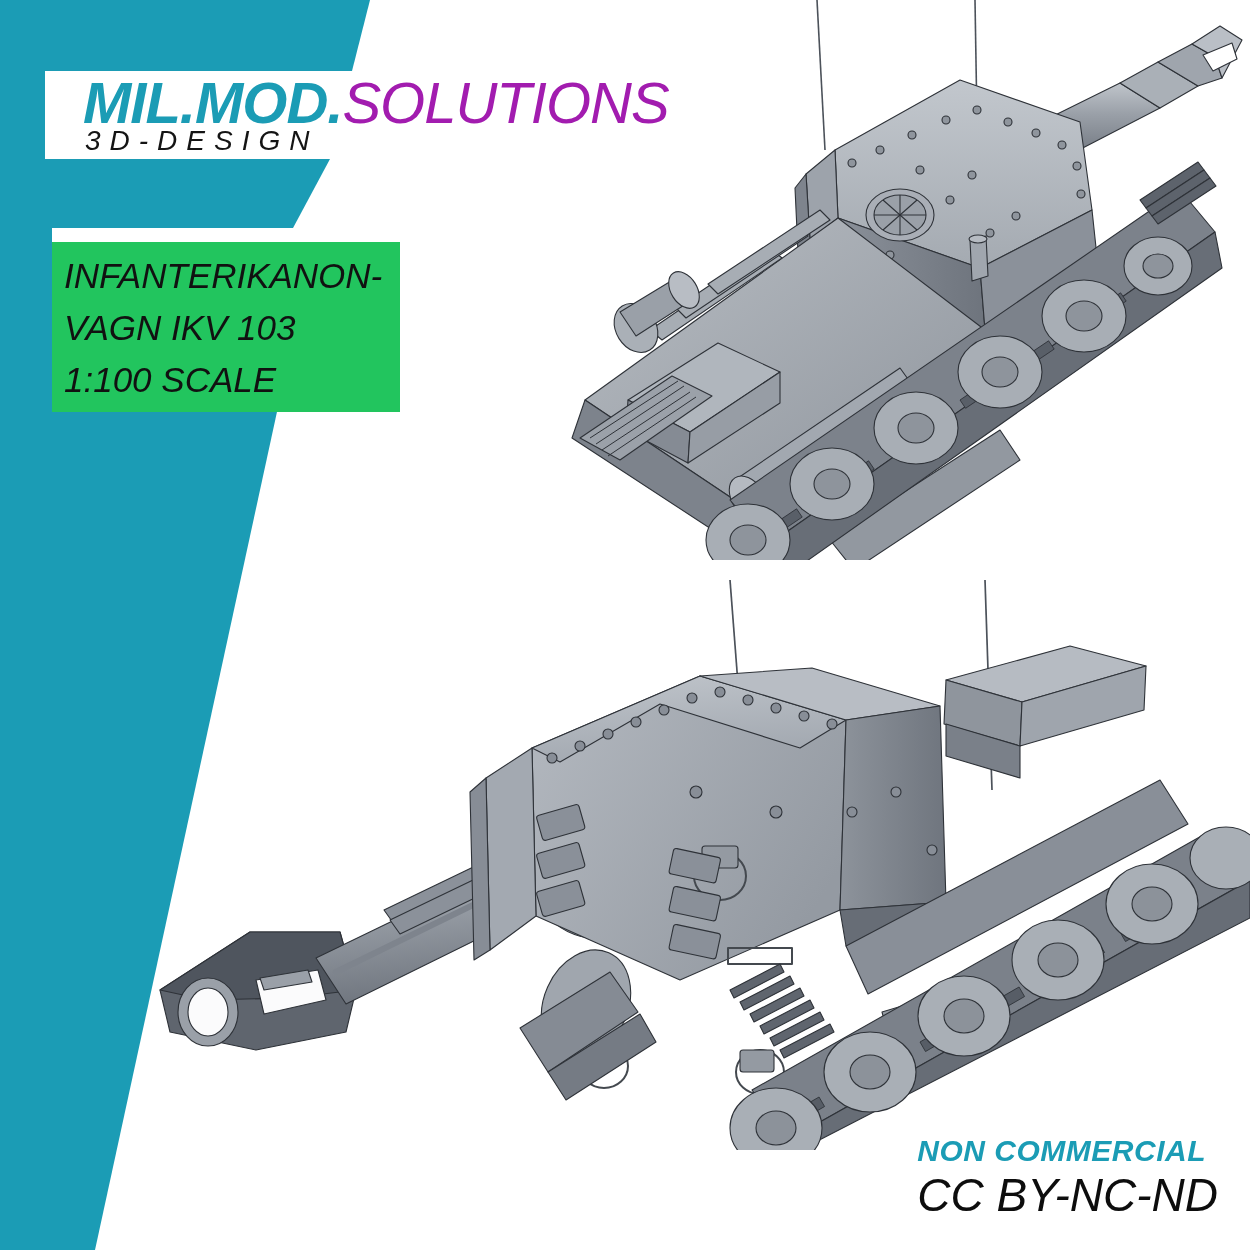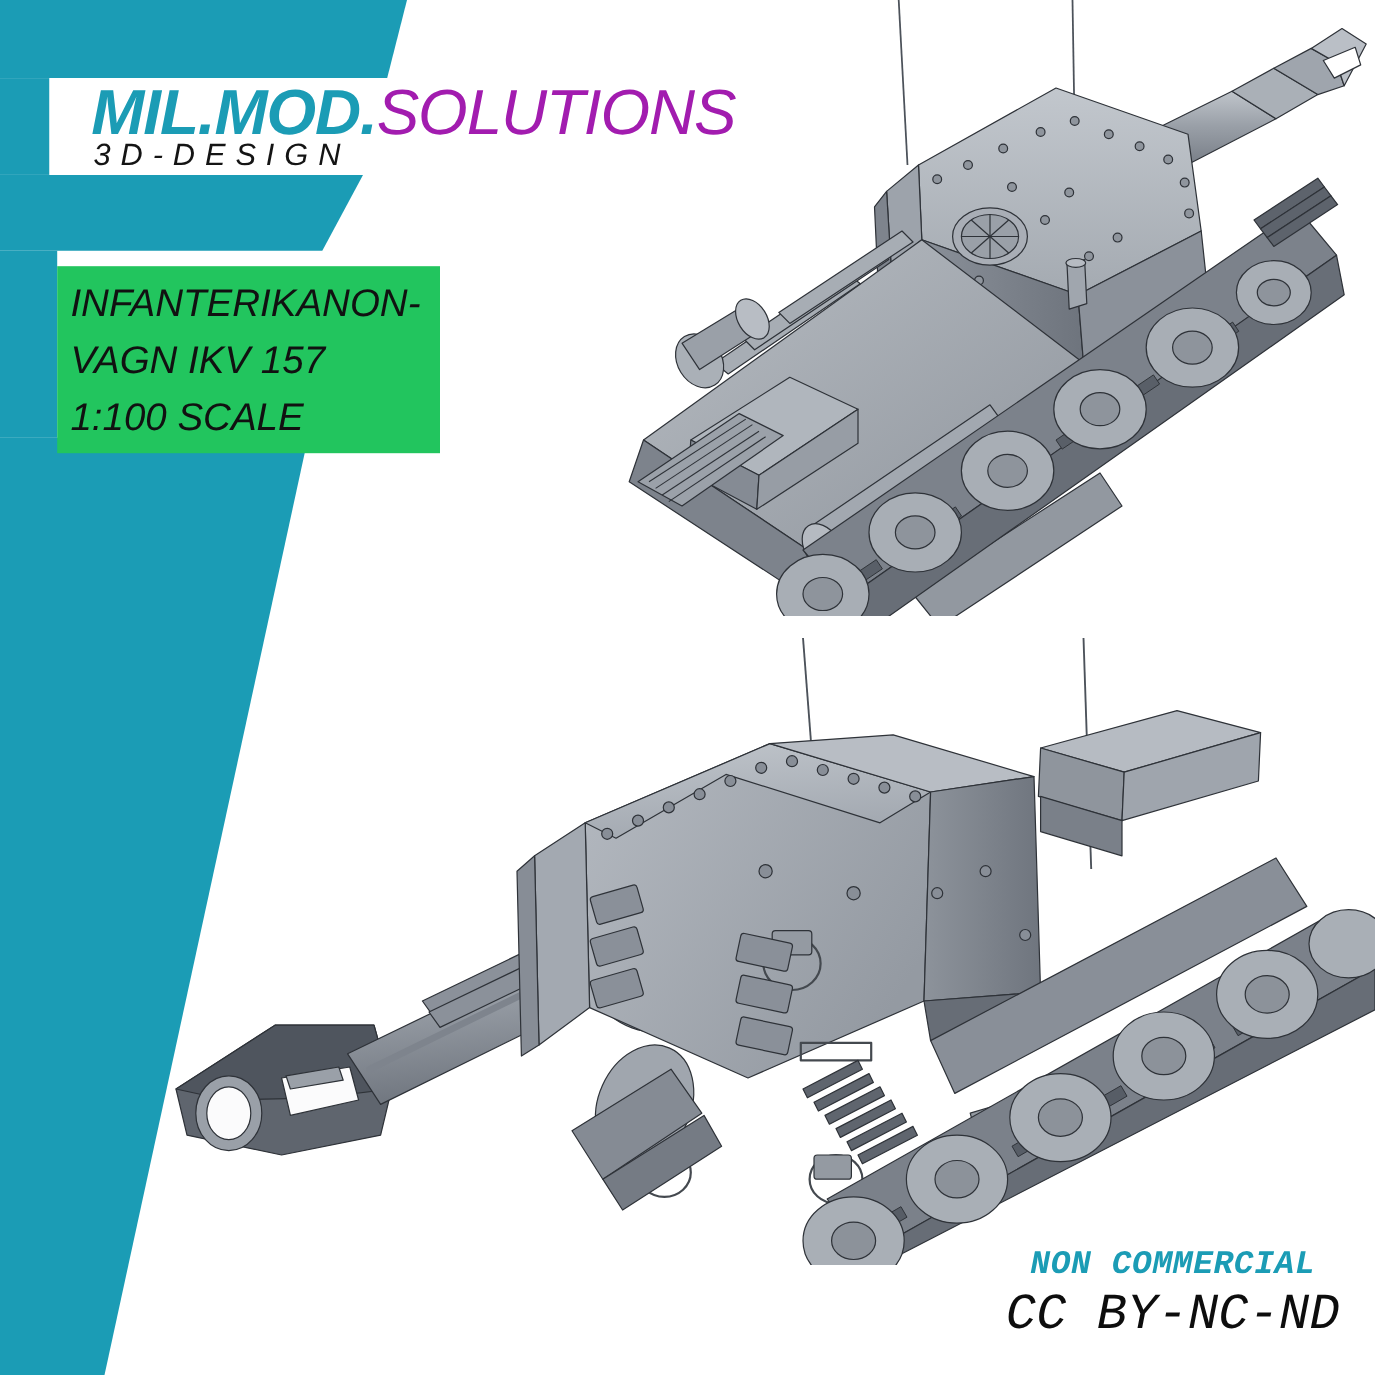--- a/index.html
+++ b/index.html
@@ -81,23 +81,22 @@
     letter-spacing: 0px;
   }
   #title-line-1 { top: 14px; }
   #title-line-2 { top: 66px; }
   #title-line-3 { top: 118px; }
 
   
   #license-block {
     position: absolute;
     right: 32px; bottom: 28px;
-    text-align: center;
+    text-align: left;
     z-index: 5;
-    font-family: Liberation Mono, monospace;
   }
   #license-noncommercial {
     font-size: 30px;
     font-style: italic;
     font-weight: 700;
     color: #1b9cb5;
     letter-spacing: 0.5px;
     line-height: 1.05;
   }
   #license-cc {
@@ -138,21 +137,21 @@
 
   <div id="logo-block">
     <div id="logo-wordmark">
       <span class="mm">MIL.MOD.</span><span class="sol">SOLUTIONS</span>
     </div>
     <div id="logo-sub">3D-DESIGN</div>
   </div>
 
   <div id="title-block">
     <div class="title-line" id="title-line-1">INFANTERIKANON-</div>
-    <div class="title-line" id="title-line-2">VAGN IKV 157</div>
+    <div class="title-line" id="title-line-2">VAGN IKV 103</div>
     <div class="title-line" id="title-line-3">1:100 SCALE</div>
   </div>
 
   <div id="license-block">
     <div id="license-noncommercial">NON COMMERCIAL</div>
     <div id="license-cc">CC BY-NC-ND</div>
   </div>
 
   <svg class="model-render" id="model-top" viewBox="0 0 770 560">
     <defs>

